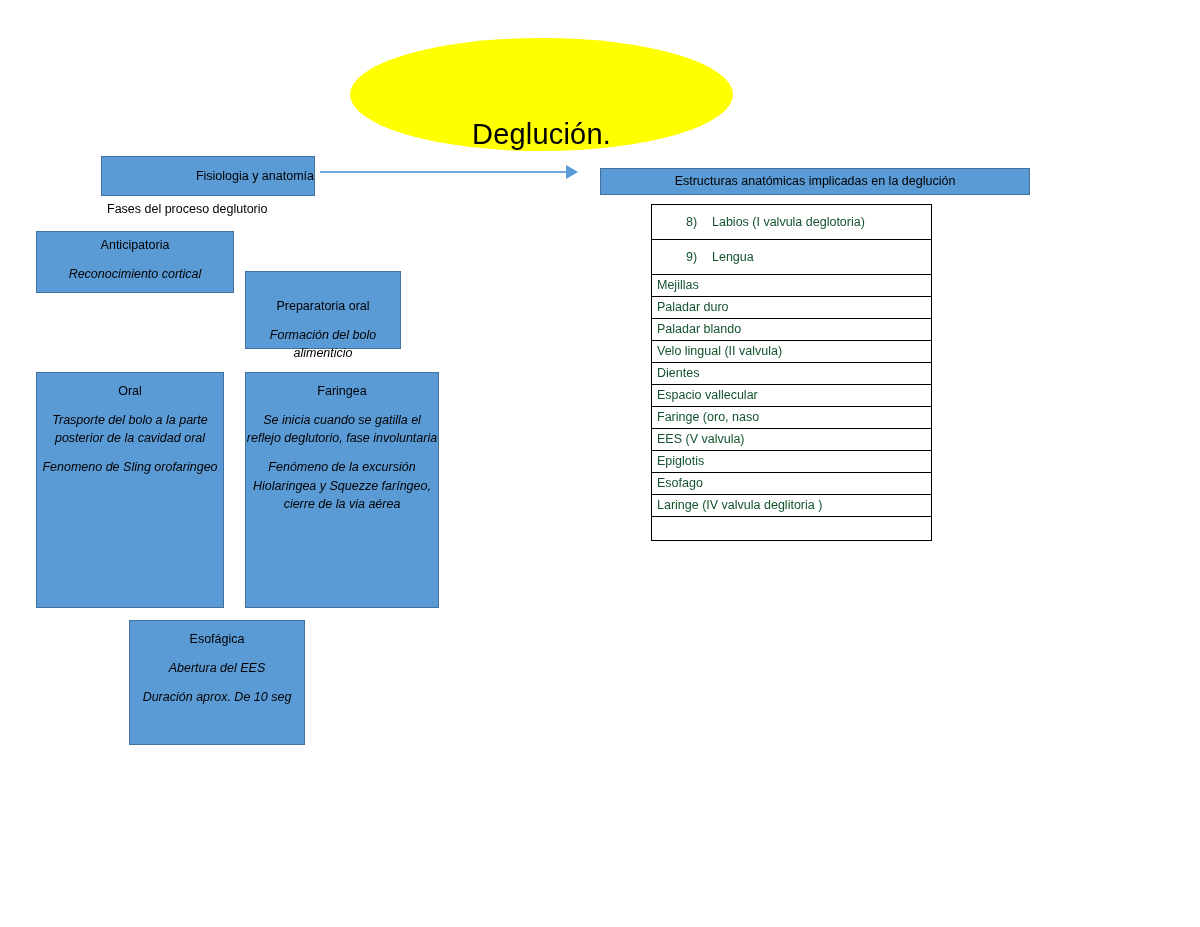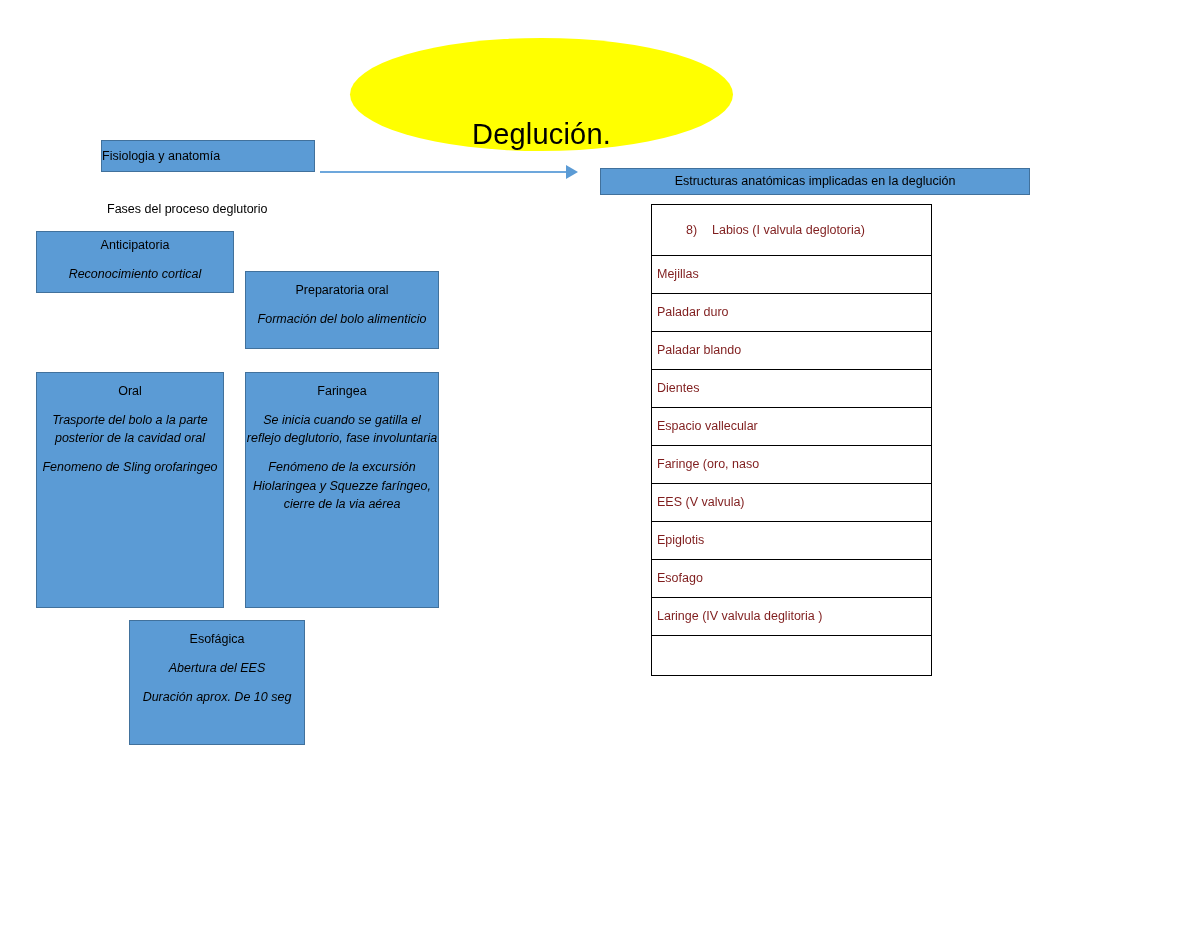--- a/index.html
+++ b/index.html
@@ -39,24 +39,24 @@
     color:#000;
     font-size:12.5px;
     line-height:1.45;
   }
   .bbox .hd{font-style:normal;}
   .bbox .it{font-style:italic;}
   .bbox p{margin:0;}
   .bbox .gap{height:11px;}
 
   
-  #box-fisiologia{left:101px;top:140px;width:214px;height:32px;
-                  display:flex;align-items:center;justify-content:flex-start;}
+  #box-fisiologia{left:101px;top:156px;width:214px;height:40px;
+                  display:flex;align-items:center;justify-content:flex-end;}
   #box-anticipatoria{left:36px;top:231px;width:198px;height:62px;padding-top:4px;}
-  #box-preparatoria{left:245px;top:271px;width:194px;height:78px;padding-top:9px;}
+  #box-preparatoria{left:245px;top:271px;width:156px;height:78px;padding-top:25px;}
   #box-oral{left:36px;top:372px;width:188px;height:236px;padding-top:9px;}
   #box-faringea{left:245px;top:372px;width:194px;height:236px;padding-top:9px;}
   #box-esofagica{left:129px;top:620px;width:176px;height:125px;padding-top:9px;}
   #box-estructuras{left:600px;top:168px;width:430px;height:27px;
                    display:flex;align-items:center;justify-content:center;font-size:12.5px;}
 
   
   .caption{
     position:absolute;
     font-size:12.5px;
@@ -85,22 +85,22 @@
   .struct-table{
     position:absolute;
     left:651px;top:204px;
     width:281px;
     border-collapse:collapse;
     background:#ffffff;
   }
   .struct-table td{
     border:1px solid #000000;
     font-size:12.5px;
-    color:#7f1d1d;
-    padding:10px 5px;
+    color:#14532d;
+    padding:2px 5px;
     height:17px;
     vertical-align:middle;
     line-height:1.2;
   }
   .struct-table td.numbered{
     height:30px;
     text-align:left;
     padding-left:34px;
   }
   .struct-table td.numbered .num{display:inline-block;width:26px;}
@@ -163,27 +163,33 @@
   <div class="bbox" id="box-estructuras">
     <span class="hd">Estructuras anatómicas implicadas en la deglución</span>
   </div>
 
   <table class="struct-table">
     <tbody>
         <tr>
           <td class="numbered"><span class="num">8)</span><span>Labios  (I valvula deglotoria)</span></td>
         </tr>
         <tr>
+          <td class="numbered"><span class="num">9)</span><span>Lengua</span></td>
+        </tr>
+        <tr>
           <td>Mejillas</td>
         </tr>
         <tr>
           <td>Paladar duro</td>
         </tr>
         <tr>
           <td>Paladar blando</td>
+        </tr>
+        <tr>
+          <td>Velo lingual  (II valvula)</td>
         </tr>
         <tr>
           <td>Dientes</td>
         </tr>
         <tr>
           <td>Espacio vallecular</td>
         </tr>
         <tr>
           <td>Faringe (oro, naso</td>
         </tr>

